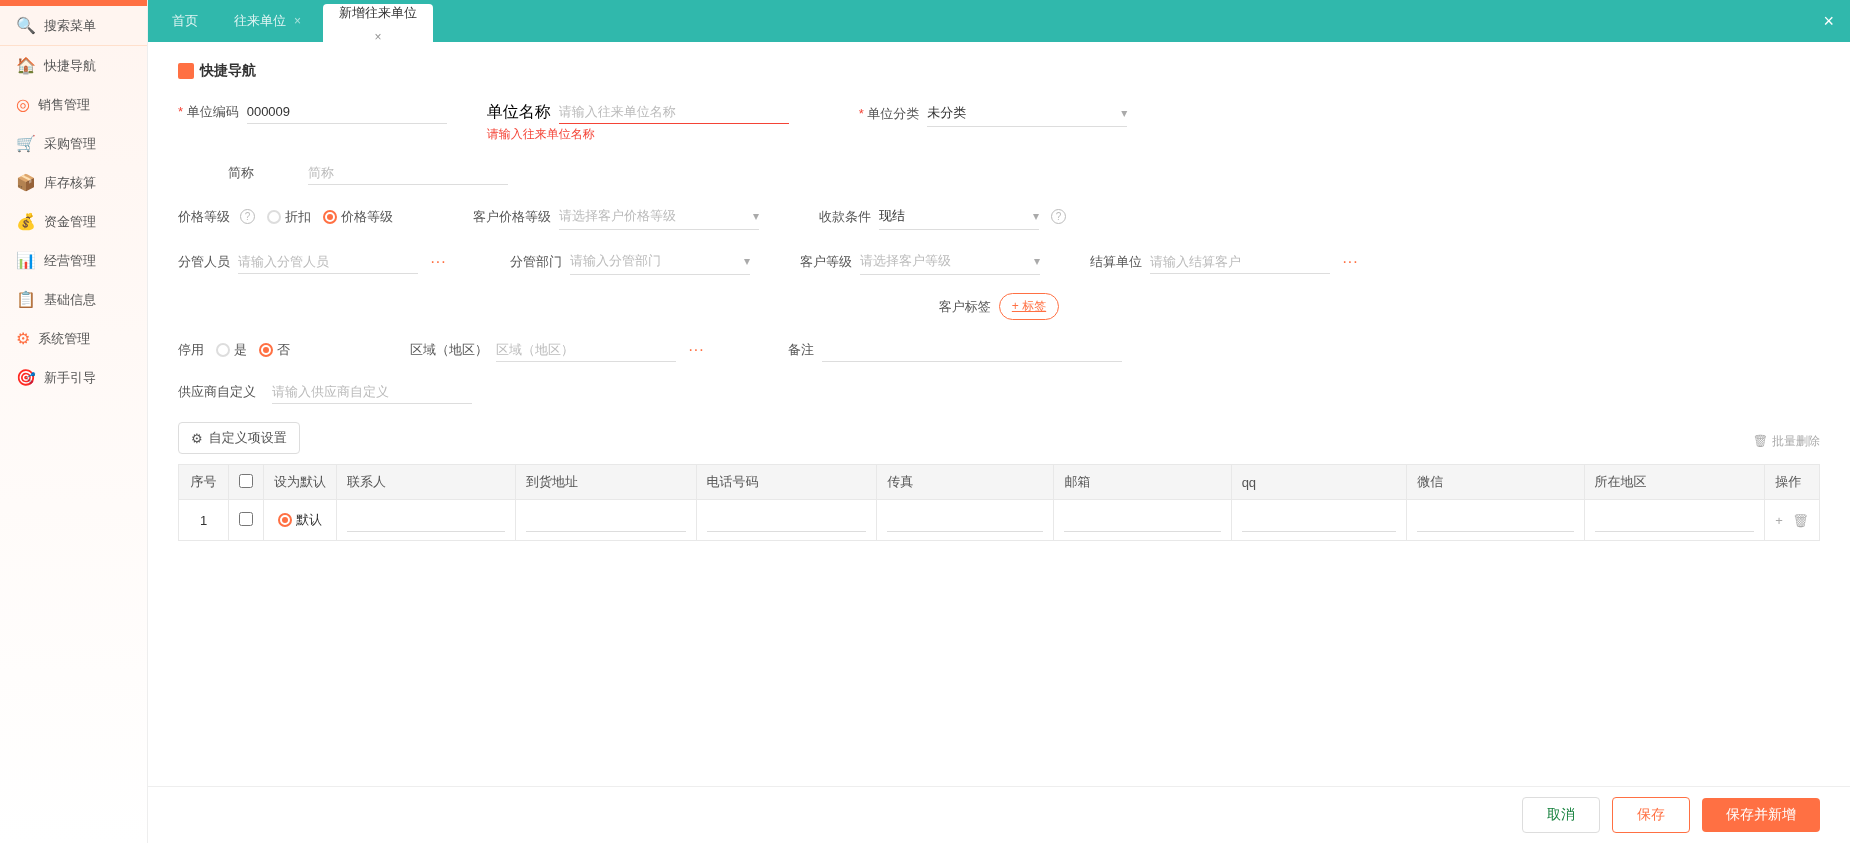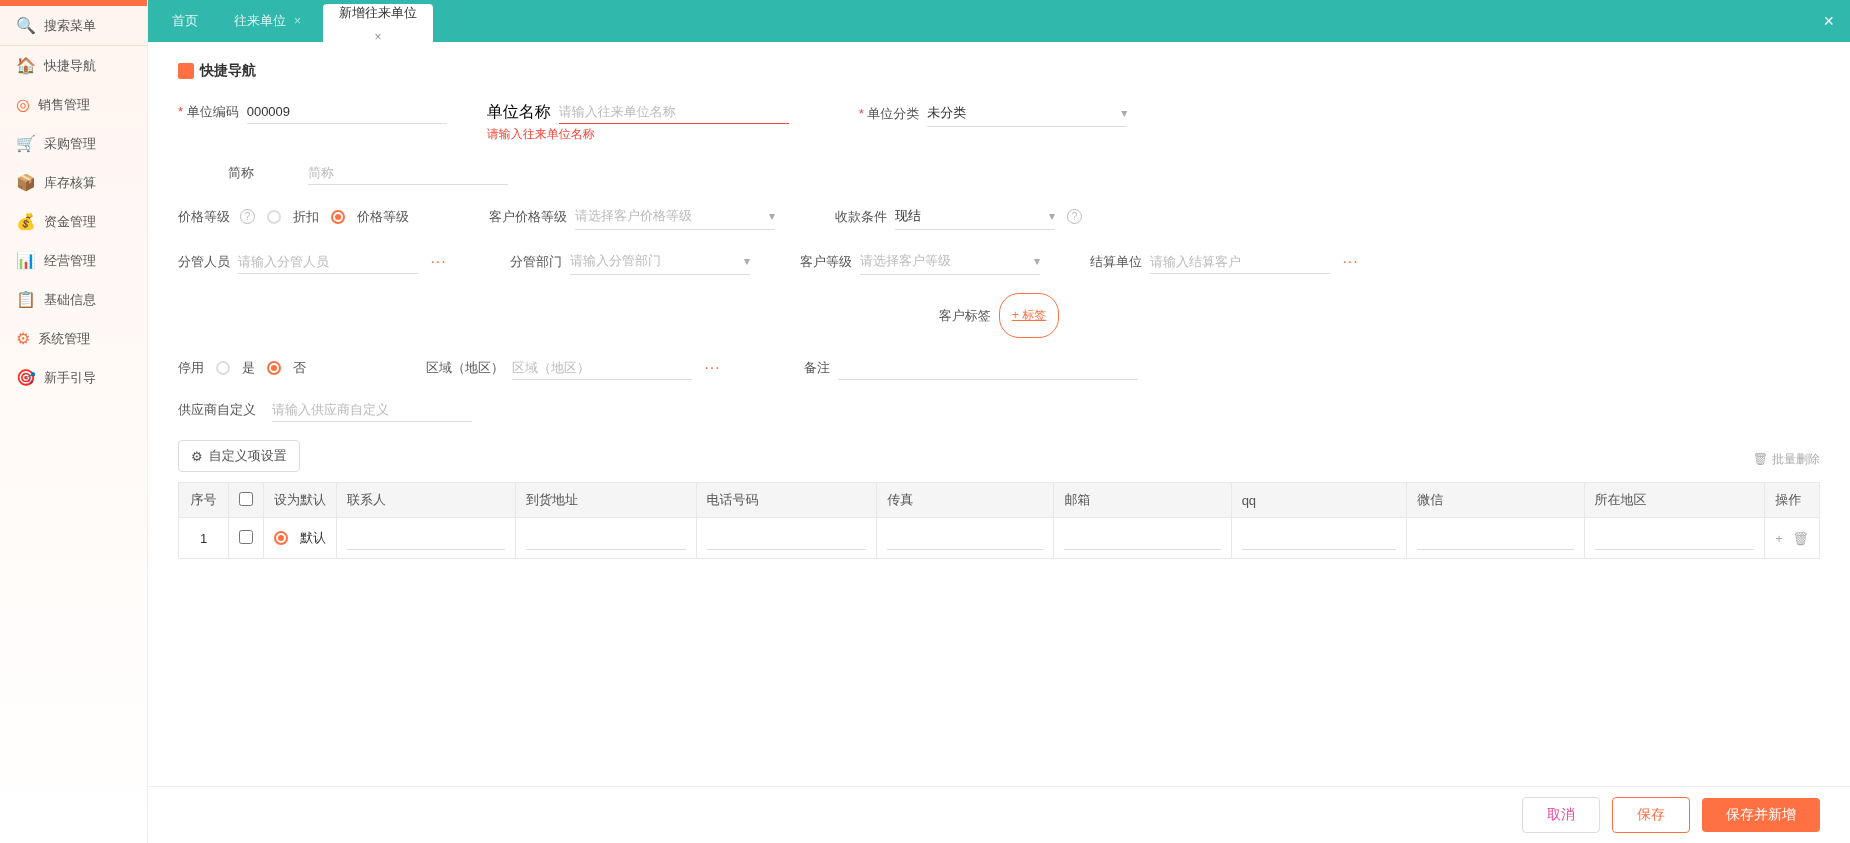--- a/index.html
+++ b/index.html
@@ -188,21 +188,21 @@
     .select-field .arrow { margin-left: auto; color: #aaa; font-size: 12px; }
 
     .radio-group {
       display: flex;
       align-items: center;
       gap: 12px;
     }
     .radio-label {
       display: flex;
       align-items: center;
-      gap: 12px;
+      gap: 4px;
       font-size: 13px;
       cursor: pointer;
     }
     .radio-circle {
       width: 14px;
       height: 14px;
       border-radius: 50%;
       border: 2px solid #ddd;
       display: flex;
       align-items: center;
@@ -216,21 +216,21 @@
       width: 6px;
       height: 6px;
       border-radius: 50%;
       background: #ff7043;
     }
 
     .tag-btn {
       display: flex;
       align-items: center;
       gap: 4px;
-      padding: 13px 12px;
+      padding: 4px 12px;
       border: 1px solid #ff7043;
       border-radius: 20px;
       color: #ff7043;
       font-size: 12px;
       cursor: pointer;
       background: #fff;
       text-decoration: underline;
     }
 
     .more-btn {
@@ -309,21 +309,21 @@
       background: #fff;
       border-top: 1px solid #eee;
       flex-shrink: 0;
     }
     .btn-cancel {
       padding: 8px 24px;
       border: 1px solid #ddd;
       border-radius: 4px;
       background: #fff;
       font-size: 14px;
-      color: #ec4899;
+      color: #15803d;
       cursor: pointer;
     }
     .btn-save {
       padding: 8px 24px;
       border: 1px solid #ff7043;
       border-radius: 4px;
       background: #fff;
       font-size: 14px;
       color: #ff7043;
       cursor: pointer;

